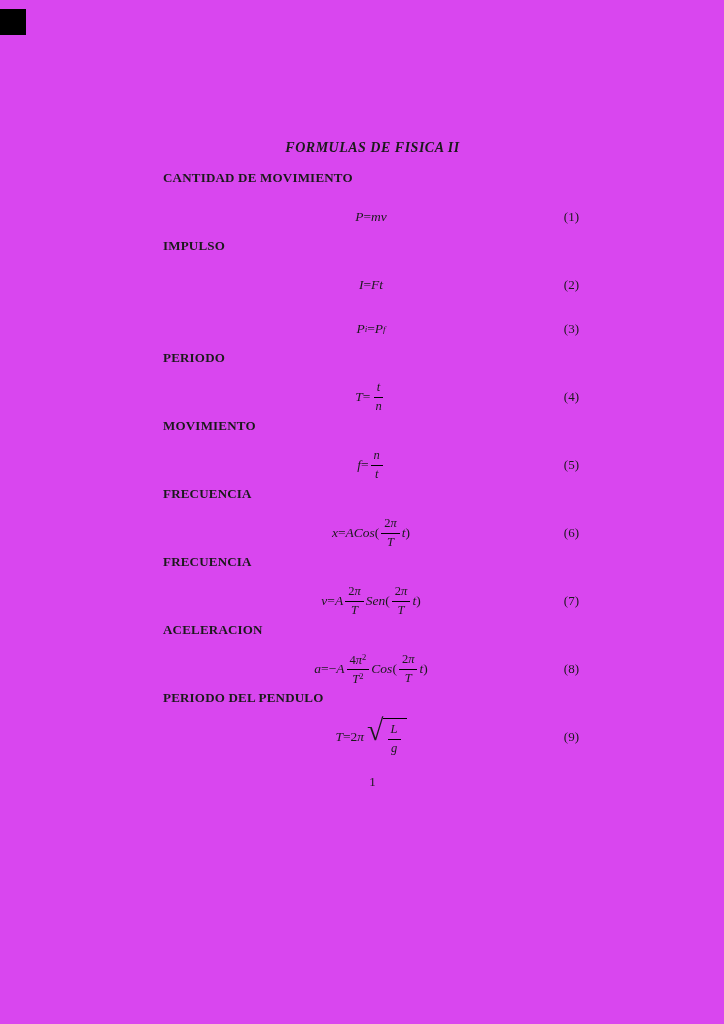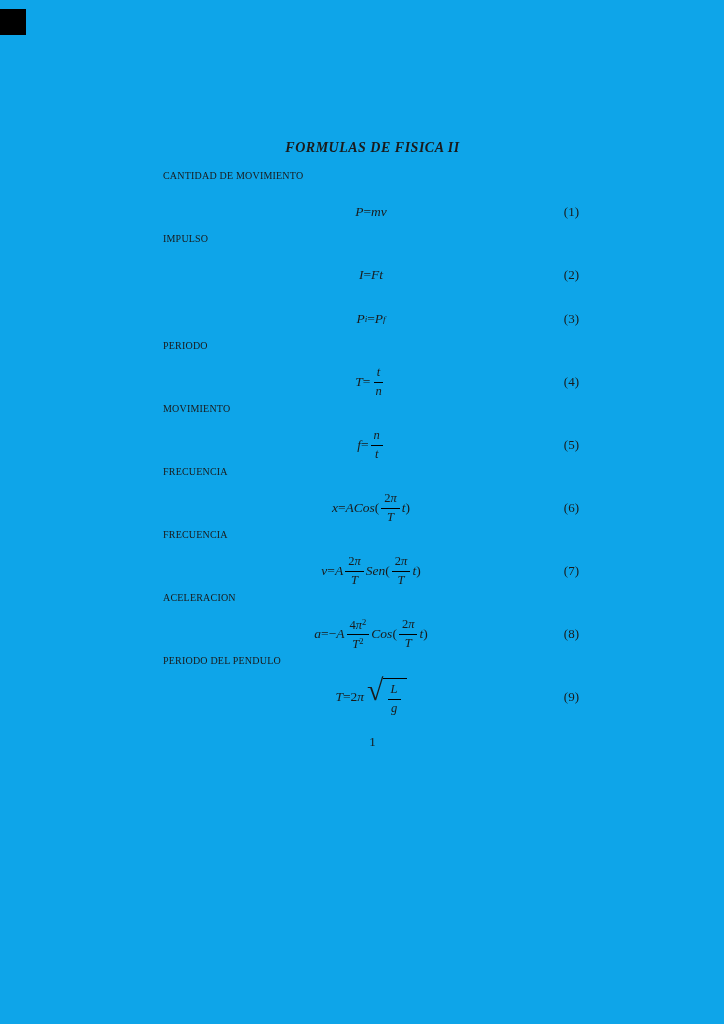--- a/index.html
+++ b/index.html
@@ -4,39 +4,39 @@
 <style>
   * { margin:0; padding:0; box-sizing:border-box; }
   html,body { background:#ffffff; }
   body {
     width:724px; height:1024px;
     font-family:"Liberation Serif", "DejaVu Serif", serif;
     color:#1a1a1a;
     position:relative;
     overflow:hidden;
   }
-  .page { position:absolute; inset:0; background:#0ea5e9; }
+  .page { position:absolute; inset:0; background:#d946ef; }
   .corner-mark {
     position:absolute; left:0; top:9px; width:26px; height:26px;
     background:#000;
   }
   .content {
     position:absolute; left:163px; top:140px; width:419px;
   }
   .doc-title {
     text-align:center;
     font-weight:bold;
     font-style:italic;
     font-size:14px;
     letter-spacing:0.5px;
     margin-bottom:14px;
   }
   .section-heading {
-    font-size:10px;
-    font-weight:normal;
+    font-size:13px;
+    font-weight:bold;
     letter-spacing:0.2px;
     margin-top:8px;
   }
   .eq-row {
     position:relative;
     height:26px;
     margin:18px 3px 6px 0;
     display:flex;
     align-items:center;
     justify-content:center;

